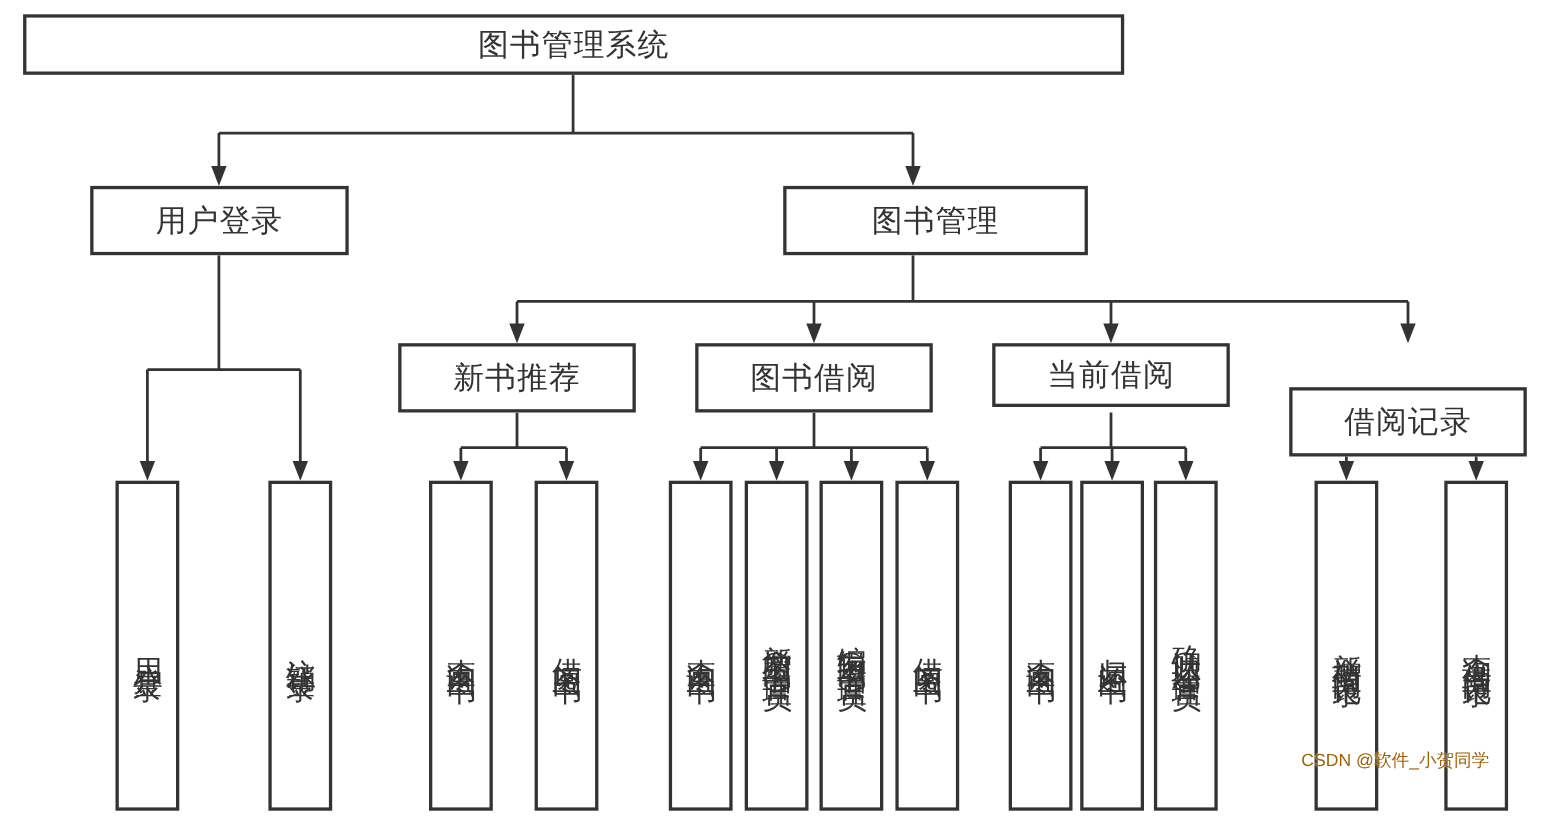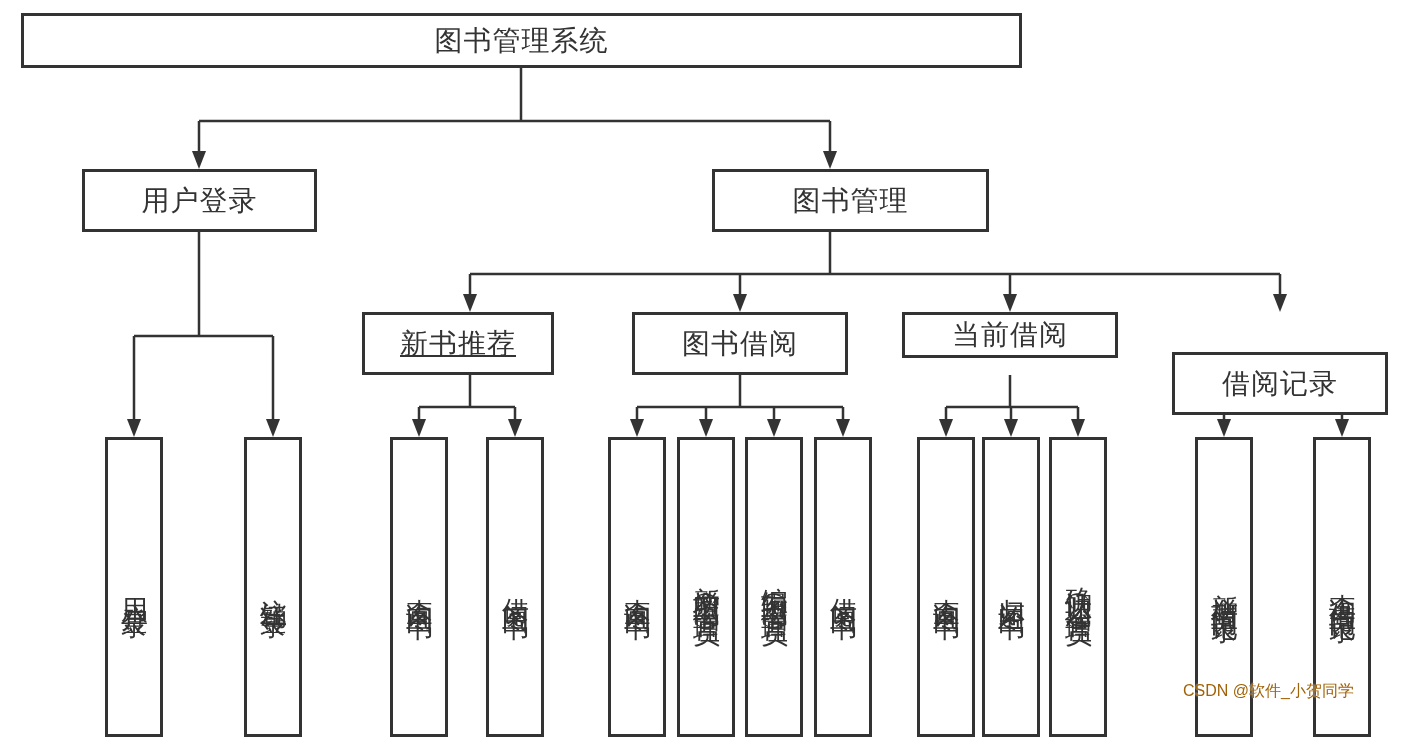--- a/index.html
+++ b/index.html
@@ -114,27 +114,27 @@
     <span>图书管理系统</span>
   </div>
 
   <div class="node h" style="left:82px; top:169px; width:235px; height:63px;">
     <span>用户登录</span>
   </div>
   <div class="node h" style="left:712px; top:169px; width:277px; height:63px;">
     <span>图书管理</span>
   </div>
 
-  <div class="node h" style="left:362px; top:312px; width:192px; height:63px;text-decoration:underline;">
+  <div class="node h" style="left:362px; top:312px; width:216px; height:63px;">
     <span>新书推荐</span>
   </div>
   <div class="node h" style="left:632px; top:312px; width:216px; height:63px;justify-content:center;">
     <span>图书借阅</span>
   </div>
-  <div class="node h" style="left:902px; top:312px; width:216px; height:46px;">
+  <div class="node h" style="left:902px; top:312px; width:216px; height:58px;">
     <span>当前借阅</span>
   </div>
   <div class="node h" style="left:1172px; top:312px; width:216px; height:63px;margin-top:40px;">
     <span>借阅记录</span>
   </div>
 
   <div class="node v" style="left:105px; top:437px; width:58px; height:300px;">
     <span>用户登录</span>
   </div>
   <div class="node v" style="left:244px; top:437px; width:58px; height:300px;">

